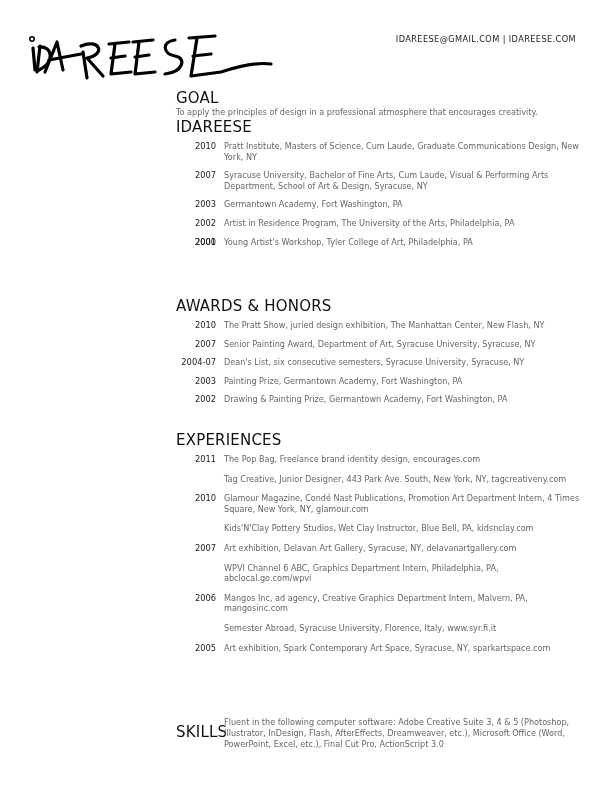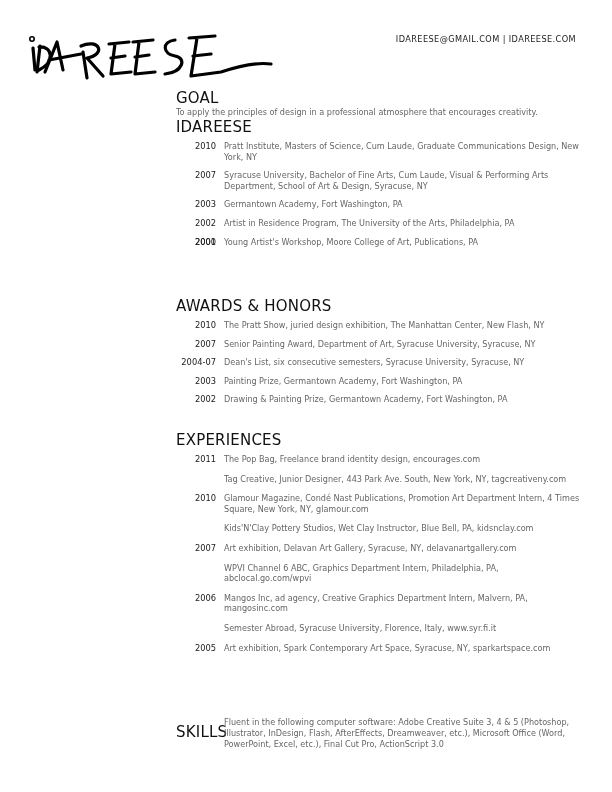--- a/index.html
+++ b/index.html
@@ -43,21 +43,21 @@
 </div>
 
 <div class="section" style="top:118px;">
   <div class="sec-title">IDAREESE</div>
   <div style="height:5px"></div>
   <div class="entry" style="margin-bottom:8px"><span class="yr">2010</span><span>Pratt Institute, Masters of Science, Cum Laude, Graduate Communications Design, New York, NY</span></div>
   <div class="entry" style="margin-bottom:8px"><span class="yr">2007</span><span>Syracuse University, Bachelor of Fine Arts, Cum Laude, Visual &amp; Performing Arts Department, School of Art &amp; Design, Syracuse, NY</span></div>
   <div class="entry" style="margin-bottom:8px"><span class="yr">2003</span><span>Germantown Academy, Fort Washington, PA</span></div>
   <div class="entry" style="margin-bottom:8px"><span class="yr">2002</span><span>Artist in Residence Program, The University of the Arts, Philadelphia, PA</span></div>
   <div class="entry" style="margin-bottom:8px"><span class="yr">2001</span></div>
-  <div class="entry"><span class="yr">2000</span><span>Young Artist's Workshop, Moore College of Art, Publications, PA</span></div>
+  <div class="entry"><span class="yr">2000</span><span>Young Artist's Workshop, Tyler College of Art, Philadelphia, PA</span></div>
 </div>
 
 <div class="section" style="top:297px;">
   <div class="sec-title">AWARDS &amp; HONORS</div>
   <div style="height:5px"></div>
   <div class="entry" style="margin-bottom:8px"><span class="yr">2010</span><span>The Pratt Show, juried design exhibition, The Manhattan Center, New Flash, NY</span></div>
   <div class="entry" style="margin-bottom:8px"><span class="yr">2007</span><span>Senior Painting Award, Department of Art, Syracuse University, Syracuse, NY</span></div>
   <div class="entry" style="margin-bottom:8px"><span class="yr">2004-07</span><span>Dean's List, six consecutive semesters, Syracuse University, Syracuse, NY</span></div>
   <div class="entry" style="margin-bottom:8px"><span class="yr">2003</span><span>Painting Prize, Germantown Academy, Fort Washington, PA</span></div>
   <div class="entry"><span class="yr">2002</span><span>Drawing &amp; Painting Prize, Germantown Academy, Fort Washington, PA</span></div>

